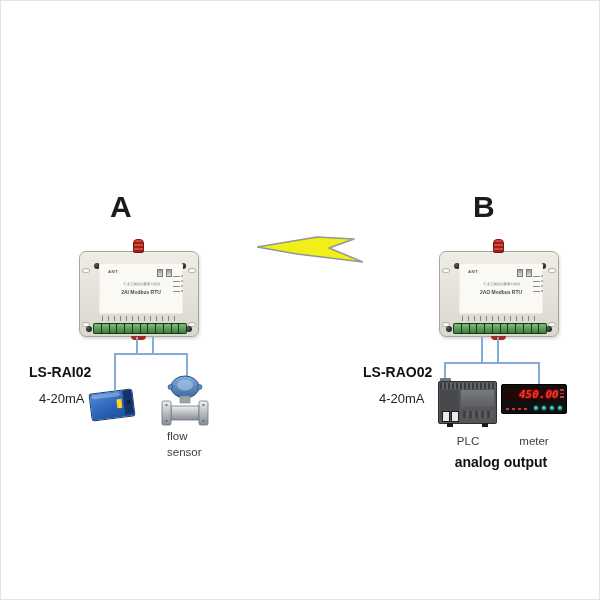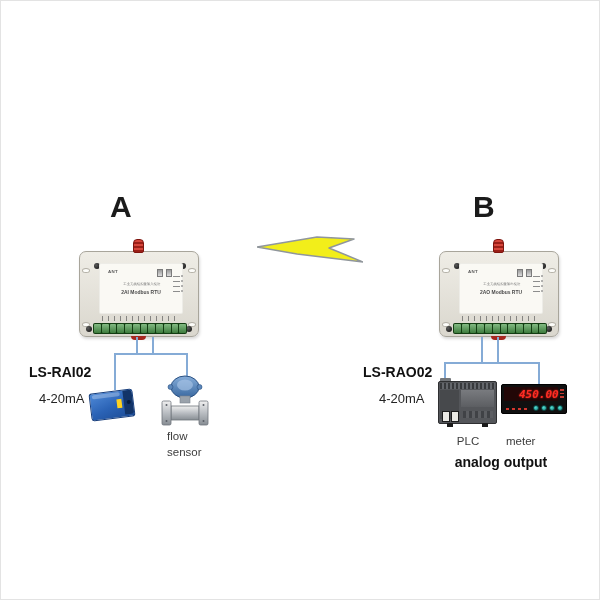--- a/index.html
+++ b/index.html
@@ -294,16 +294,16 @@
       </div>
     <div class="meter-btns">
       <span class="meter-btn"></span>
         <span class="meter-btn"></span>
         <span class="meter-btn"></span>
         <span class="meter-btn"></span>
     </div>
   </div>
 
   <div class="periph-label" style="left:440px; top:433px; width:54px; text-align:center;">PLC</div>
-  <div class="periph-label" style="left:505px; top:433px; width:56px; text-align:left;">meter</div>
+  <div class="periph-label" style="left:505px; top:433px; width:56px; text-align:center;">meter</div>
   <div class="caption" style="left:445px; top:453px; width:110px;">analog output</div>
 
 </div>
 
 </body></html>

